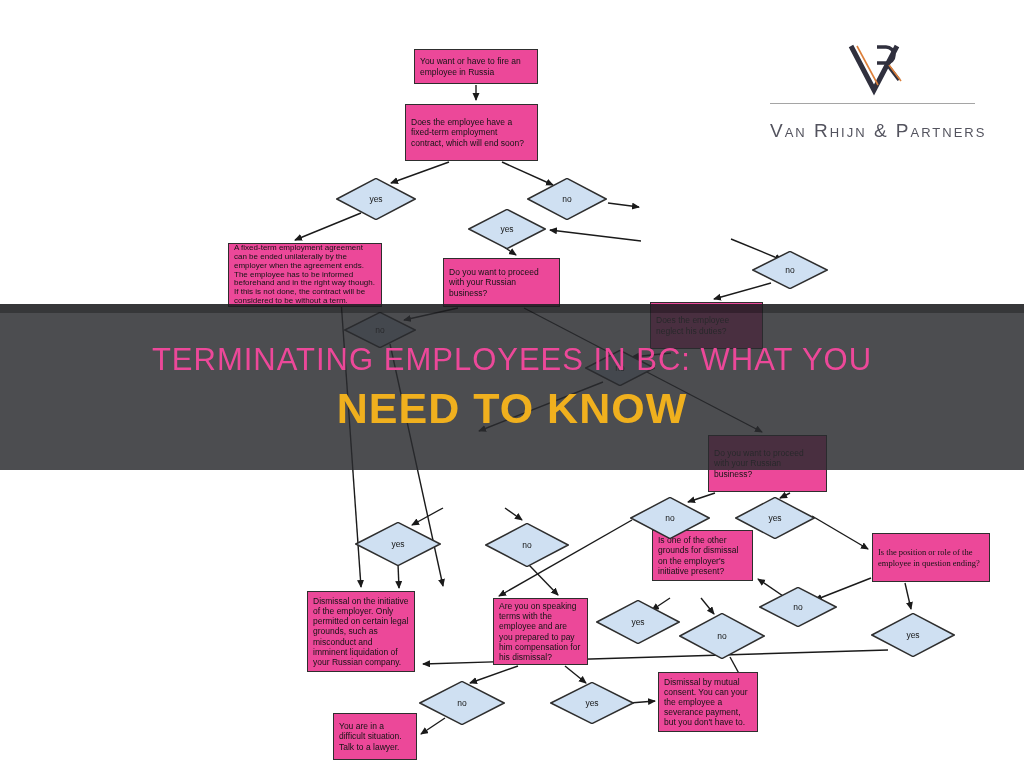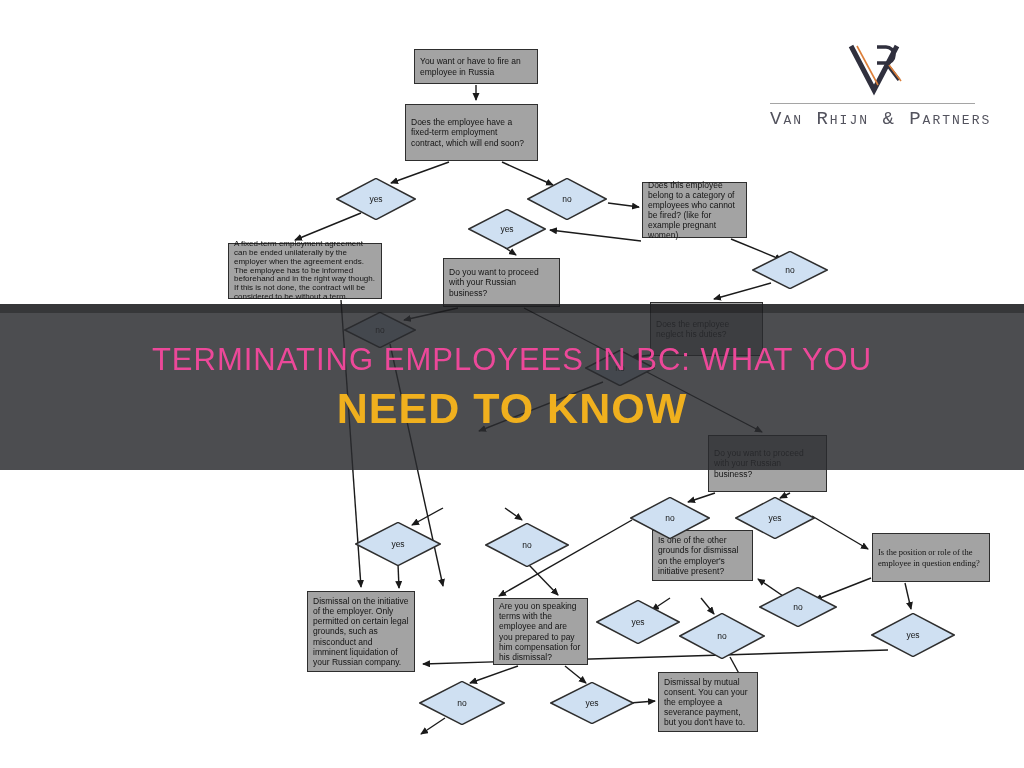--- a/index.html
+++ b/index.html
@@ -1,21 +1,21 @@
 <!DOCTYPE html>
 <html><head>
 <meta charset="utf-8">
 <style>
   html,body{margin:0;padding:0;background:#ffffff;}
   .canvas{position:relative;width:1024px;height:768px;background:#ffffff;overflow:hidden;
           font-family:"Liberation Sans",sans-serif;}
   
   #connectors{position:absolute;left:0;top:0;width:1024px;height:768px;z-index:0;}
   
-  .node{position:absolute;background:#a3a3a3;border:1.5px solid #2e2e2e;color:#141414;
+  .node{position:absolute;background:#ec4899;border:1.5px solid #2e2e2e;color:#141414;
         font-size:8.5px;line-height:1.18;display:flex;align-items:center;text-align:left;
         padding:3px 5px;box-sizing:border-box;z-index:1;}
   .node.sm{font-size:8px;line-height:1.12;}
   
   .diamond{position:absolute;z-index:1;}
   .diamond svg{position:absolute;left:0;top:0;width:100%;height:100%;display:block;}
   .diamond .lbl{position:absolute;left:0;top:0;right:0;bottom:0;display:flex;align-items:center;
                 justify-content:center;font-size:8.5px;color:#141414;}
   
   .banner{position:absolute;left:0;top:304px;width:1024px;height:166px;
@@ -23,21 +23,21 @@
   .banner:before{content:"";position:absolute;left:0;top:0;width:100%;height:9px;
                  background:rgba(0,0,0,0.28);}
   .title1{position:absolute;left:0;top:38px;width:100%;text-align:center;color:#ec4899;
           font-size:31px;letter-spacing:1px;font-weight:400;}
   .title2{position:absolute;left:0;top:80px;width:100%;text-align:center;color:#f0b01e;
           font-size:43px;letter-spacing:1px;font-weight:700;}
   
   .logo{position:absolute;left:770px;top:42px;width:205px;z-index:6;text-align:center;}
   .logo .mono{display:block;margin:0 auto;}
   .logo-line{border-top:1px solid #a5a5a5;margin-top:7px;}
-  .wordmark{margin-top:4px;font-family:Liberation Mono, monospace;font-variant:small-caps;
+  .wordmark{margin-top:16px;font-family:Liberation Sans, sans-serif;font-variant:small-caps;
             color:#53535e;font-size:19px;letter-spacing:2px;white-space:nowrap;}
 </style>
 </head>
 <body>
 
 <div class="canvas">
 
   <svg id="connectors" viewBox="0 0 1024 768" xmlns="http://www.w3.org/2000/svg">
     <defs>
       <marker id="ah" markerUnits="userSpaceOnUse" markerWidth="9" markerHeight="9" refX="7" refY="3.5" orient="auto">
@@ -80,41 +80,41 @@
       <line x1="445" y1="718" x2="421" y2="734" marker-end="url(#ah)"></line>
       <line x1="630" y1="703" x2="655" y2="701" marker-end="url(#ah)"></line>
       <line x1="632" y1="520" x2="499" y2="596" marker-end="url(#ah)"></line>
     </g>
   </svg>
 
   <div class="node" style="left:414px;top:49px;width:124px;height:35px;">You want or have to fire an employee in Russia</div>
 
   <div class="node" style="left:405px;top:104px;width:133px;height:57px;">Does the employee have a fixed-term employment contract, which will end soon?</div>
 
-  <div class="node sm" style="left:228px;top:243px;width:154px;height:56px;">A fixed-term employment agreement can be ended unilaterally by the employer when the agreement ends. The employee has to be informed beforehand and in the right way though. If this is not done, the contract will be considered to be without a term.</div>
-
-  <div class="node" style="left:642px;top:182px;width:105px;height:56px;">Does this employee belong to a category of employees who cannot be fired? (like for example pregnant women).</div>
+  <div class="node sm" style="left:228px;top:243px;width:154px;height:64px;">A fixed-term employment agreement can be ended unilaterally by the employer when the agreement ends. The employee has to be informed beforehand and in the right way though. If this is not done, the contract will be considered to be without a term.</div>
+
 
   <div class="node" style="left:443px;top:258px;width:117px;height:49px;">Do you want to proceed with your Russian business?</div>
 
-  <div class="node" style="left:650px;top:302px;width:113px;height:54px;">Does the employee neglect his duties?</div>
+  <div class="node" style="left:650px;top:302px;width:113px;height:47px;">Does the employee neglect his duties?</div>
 
 
   <div class="node" style="left:708px;top:435px;width:119px;height:57px;">Do you want to proceed with your Russian business?</div>
 
   <div class="node" style="left:652px;top:530px;width:101px;height:51px;">Is one of the other grounds for dismissal on the employer's initiative present?</div>
 
   <div class="node" style="left:872px;top:533px;width:118px;height:49px;font-family:Liberation Serif, serif;">Is the position or role of the employee in question ending?</div>
 
   <div class="node" style="left:493px;top:598px;width:95px;height:67px;">Are you on speaking terms with the employee and are you prepared to pay him compensation for his dismissal?</div>
 
   <div class="node" style="left:307px;top:591px;width:108px;height:81px;">Dismissal on the initiative of the employer. Only permitted on certain legal grounds, such as misconduct and imminent liquidation of your Russian company.</div>
 
   <div class="node" style="left:658px;top:672px;width:100px;height:60px;">Dismissal by mutual consent. You can your the employee a severance payment, but you don't have to.</div>
 
+  <div class="node" style="left:333px;top:713px;width:84px;height:47px;">You are in a difficult situation. Talk to a lawyer.</div>
 
   <div class="diamond" style="left:336px;top:178px;width:80px;height:42px;">
     <svg viewBox="0 0 100 100" preserveAspectRatio="none">
         <polygon points="50,1 99,50 50,99 1,50" fill="#cfe0f2" stroke="#2e2e2e" stroke-width="1.5" vector-effect="non-scaling-stroke"></polygon>
       </svg>
     <span class="lbl">yes</span>
   </div>
   <div class="diamond" style="left:527px;top:178px;width:80px;height:42px;">
     <svg viewBox="0 0 100 100" preserveAspectRatio="none">
         <polygon points="50,1 99,50 50,99 1,50" fill="#cfe0f2" stroke="#2e2e2e" stroke-width="1.5" vector-effect="non-scaling-stroke"></polygon>

